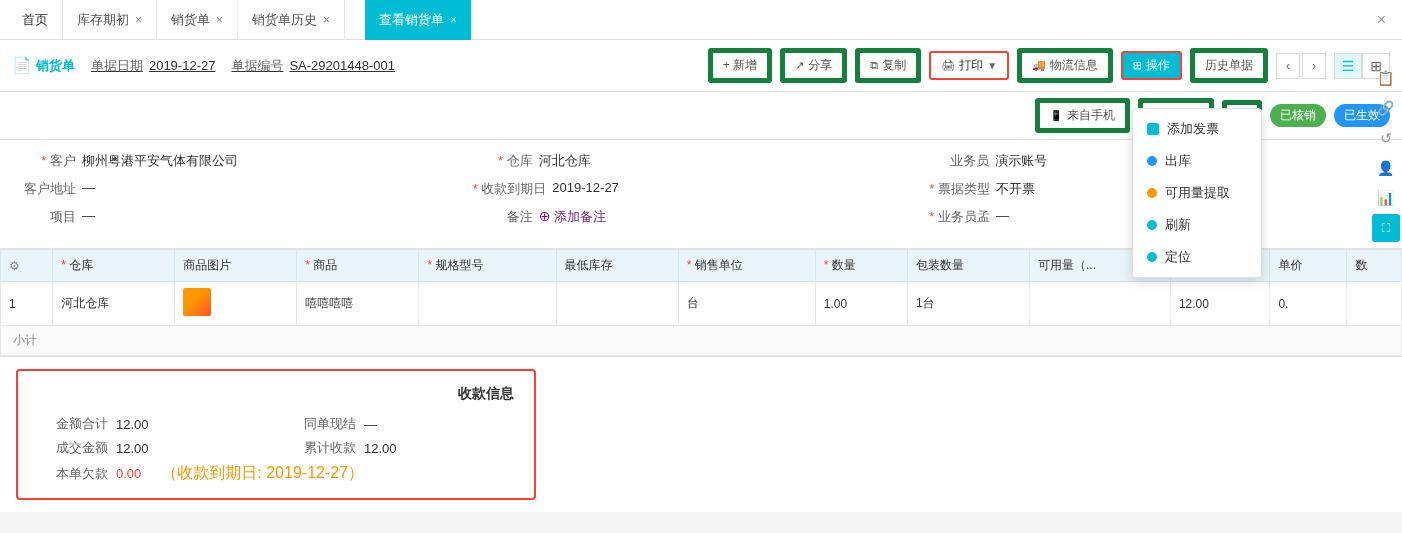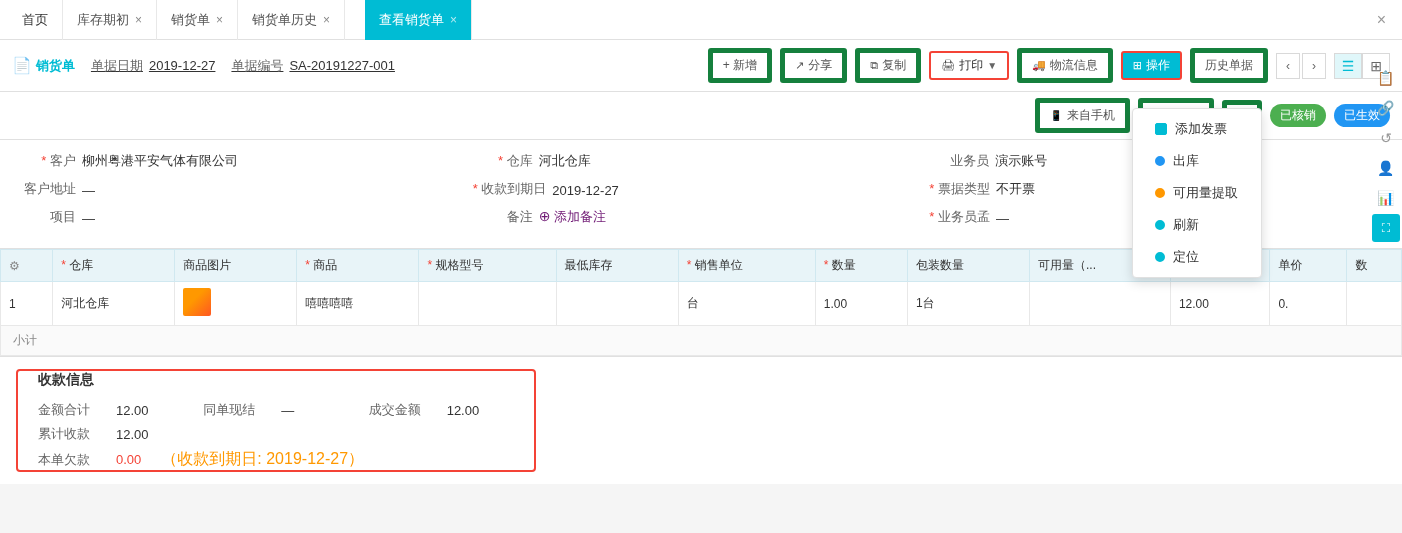--- a/index.html
+++ b/index.html
@@ -69,21 +69,21 @@
     }
 
     
     .form-area {
       padding: 12px 16px; border-bottom: 1px solid #e0e0e0;
     }
     .form-row {
       display: flex; align-items: center; margin-bottom: 10px; gap: 0;
     }
     .form-field {
-      display: flex; align-items: flex-end; flex: 1; gap: 6px; min-width: 0;
+      display: flex; align-items: flex-start; flex: 1; gap: 6px; min-width: 0;
     }
     .field-label {
       color: #666; white-space: nowrap; min-width: 60px; text-align: right;
     }
     .field-label.required::before {
       content: "* "; color: #f44336;
     }
     .field-value {
       color: #333;
     }
@@ -112,28 +112,28 @@
     .product-img {
       width: 28px; height: 28px; background: linear-gradient(135deg, #ff9800 40%, #ff5722 100%);
       border-radius: 2px; display: inline-block;
     }
 
     
     .bottom-section {
       display: flex; padding: 12px 16px;
     }
     .payment-info {
-      border: 2px solid #f44336; border-radius: 4px; padding: 0 20px;
-      min-width: 520px; max-width: 540px;
+      border: 2px solid #f44336; border-radius: 4px; padding: 14px 20px;
+      min-width: 520px; max-width: 540px; text-align: right;
     }
     .payment-title {
       font-weight: bold; font-size: 14px; margin-bottom: 12px;
     }
     .payment-rows {
-      display: grid; grid-template-columns: 1fr 1fr 1fr; gap: 6px 20px;
+      display: grid; grid-template-columns: 1fr 1fr; gap: 6px 20px;
     }
     .payment-row {
       display: flex; align-items: center; gap: 8px;
     }
     .payment-label { color: #666; min-width: 70px; }
     .payment-value { color: #333; }
     .payment-value.red { color: #f44336; }
     .payment-value.orange { color: #ff9800; }
 
     
@@ -146,21 +146,21 @@
       width: 28px; height: 28px; display: flex; align-items: center;
       justify-content: center; cursor: pointer; border-radius: 2px;
       font-size: 14px; color: #999;
     }
 
     
     .dropdown-menu {
       position: absolute; top: 108px; right: 140px;
       background: #fff; border: 1px solid #e0e0e0; border-radius: 4px;
       box-shadow: 0 4px 12px rgba(0,0,0,0.15); z-index: 100;
-      min-width: 130px; padding: 4px 8px; text-align: right;
+      min-width: 130px; padding: 4px 0; text-align: right;
     }
     .menu-item {
       display: flex; align-items: center; gap: 8px;
       padding: 7px 14px; cursor: pointer; font-size: 13px; color: #333;
     }
     .menu-dot {
       width: 10px; height: 10px; border-radius: 50%; flex-shrink: 0;
     }
     .dot-blue { background: #2196f3; border: 2px solid #2196f3; }
     .dot-teal { background: #00bcd4; border: 2px solid #00bcd4; }
@@ -226,21 +226,21 @@
     <div class="doc-type-icon">
       <span style="font-size:16px;">📄</span>
       <span style="font-weight:bold; color:#00bcd4;">销货单</span>
     </div>
     <div class="doc-field">
       <span class="doc-field-label">单据日期</span>
       <span>2019-12-27</span>
     </div>
     <div class="doc-field">
       <span class="doc-field-label">单据编号</span>
-      <span>SA-20191227-001</span>
+      <span>SA-29201448-001</span>
     </div>
     <div class="header-actions">
       <button class="action-btn">+ 新增</button>
       <button class="action-btn">
         <span style="font-size:11px;">↗</span>
         <span>分享</span>
       </button>
       <button class="action-btn">
         <span style="font-size:11px;">⧉</span>
         <span>复制</span>

